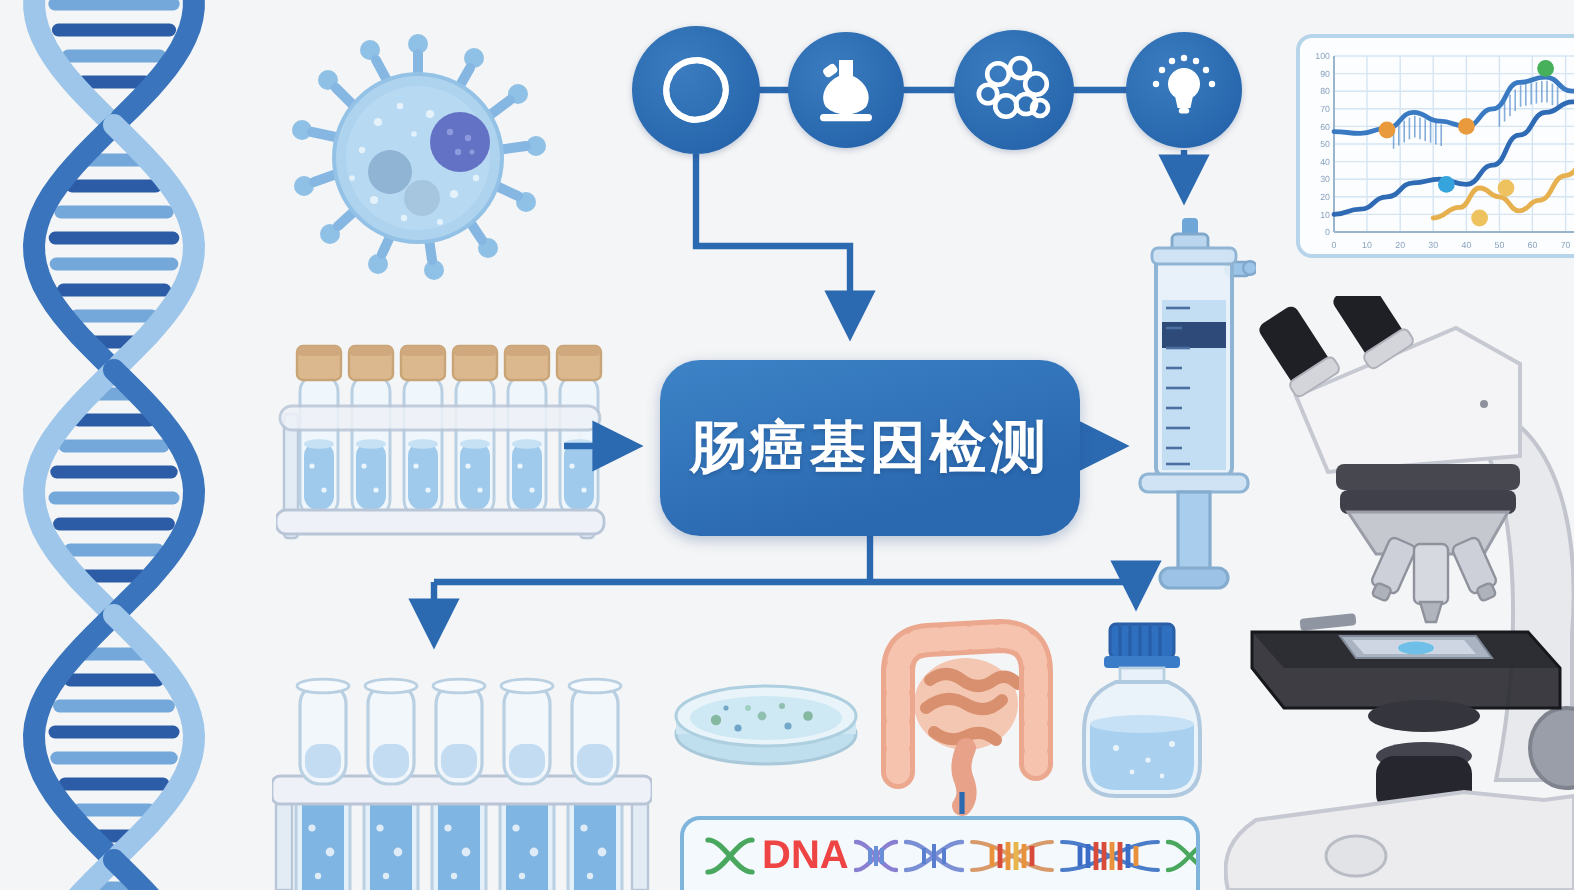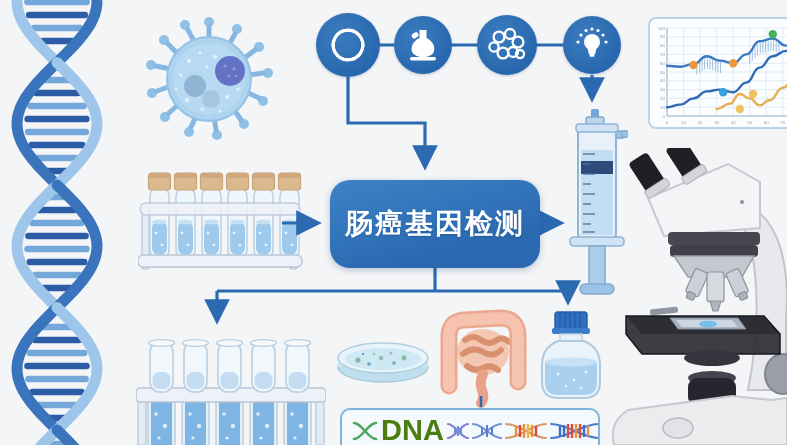--- a/index.html
+++ b/index.html
@@ -11,21 +11,21 @@
   #center-box{position:absolute;left:330px;top:180px;width:210px;height:88px;border-radius:20px;
     background:linear-gradient(165deg,#3d83c6 0%,#2a68b0 75%);box-shadow:0 2px 7px rgba(35,75,135,.3);
     display:flex;flex-direction:column;align-items:center;justify-content:center;}
   #center-box span{color:#fff;font-weight:bold;font-size:28px;line-height:1.28;letter-spacing:2px;
     text-shadow:0 1px 2px rgba(10,40,80,.25);white-space:nowrap;}
   #chart-panel{position:absolute;left:648px;top:17px;width:152px;height:112px;background:#fbfdff;
     border:2px solid #b7d5ea;border-radius:8px;box-sizing:border-box;overflow:hidden;}
   #dna-panel{position:absolute;left:340px;top:408px;width:260px;height:64px;background:#f3f9fd;
     border:2px solid #7fb5dc;border-radius:10px;box-sizing:border-box;overflow:hidden;}
   #dna-row1{position:absolute;left:10px;top:6px;display:flex;align-items:center;gap:3px;}
-  #dna-row1 .dna-label{color:#4d7c0f;font-weight:bold;font-size:29px;letter-spacing:0;line-height:1;}
+  #dna-row1 .dna-label{color:#ef4444;font-weight:bold;font-size:20px;letter-spacing:0;line-height:1;}
   svg{display:block;}
 </style>
 </head>
 <body>
 
 <div id="canvas">
 
   <svg id="helix-svg" class="abs" style="left:0;top:0" width="115" height="445" viewBox="0 0 115 445">
       <g>
         <line x1="86.6" y1="2" x2="27.4" y2="2" stroke="#74a8da" stroke-width="6.5" stroke-linecap="round"></line>

